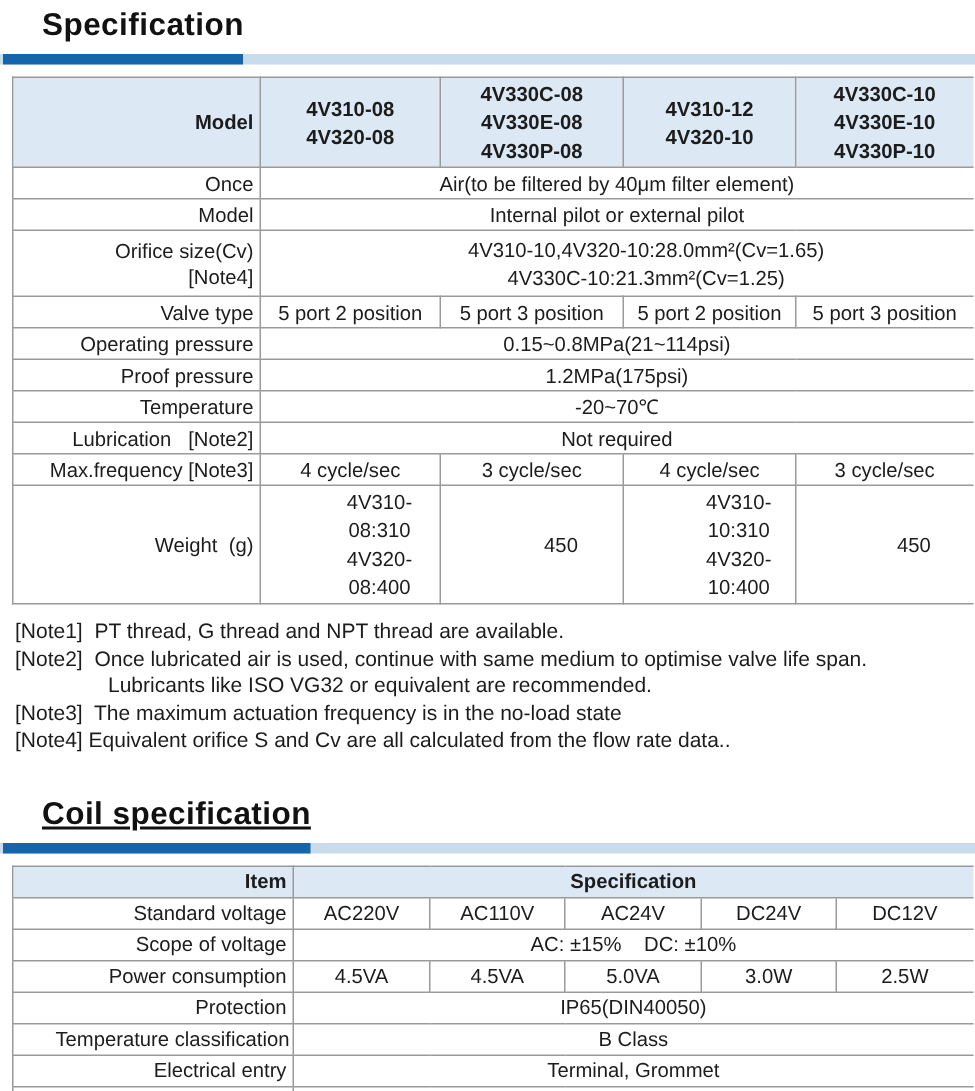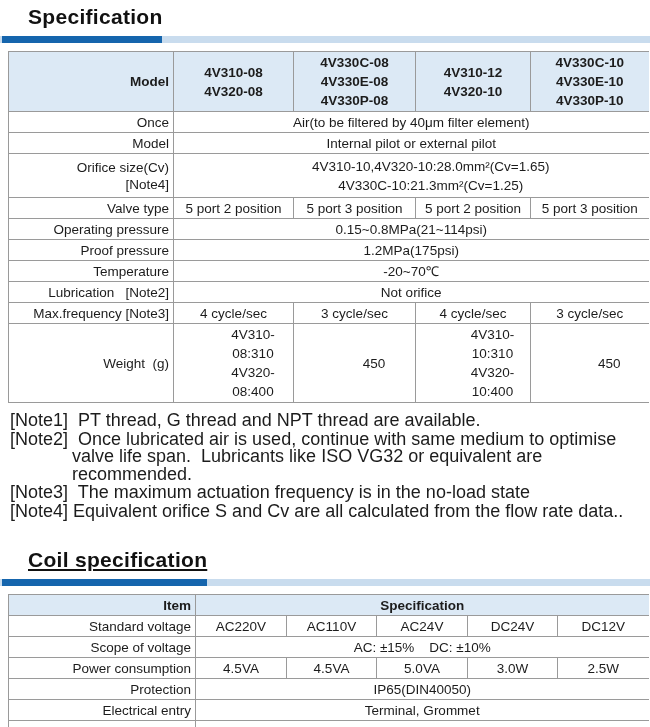--- a/index.html
+++ b/index.html
@@ -56,21 +56,21 @@
   .label { text-align: right; }
   .val { text-align: center; }
   .pre { white-space: pre-line; line-height: 17px; }
   tr.h55 td { height: 55px; }
   tr.h44 td { height: 44px; padding-left: 43px; }
   .val.pre { line-height: 19px; }
 
   .notes {
     width: 630px;
     margin: 9px 0 0 10px;
-    font-size: 18px;
+    font-size: 14px;
     color: #1c1c1c;
   }
   .note {
     padding-left: 62px;
     text-indent: -62px;
     line-height: 17.5px;
     margin: 1px 0;
   }
   .coil-gap { margin-top: 28px; text-decoration: underline; }
 </style>
@@ -134,21 +134,21 @@
       <tr>
         <td class="label">Proof pressure</td>
         <td class="val" colspan="4">1.2MPa(175psi)</td>
       </tr>
       <tr>
         <td class="label">Temperature</td>
         <td class="val" colspan="4">-20~70℃</td>
       </tr>
       <tr>
         <td class="label">Lubrication&nbsp;&nbsp;&nbsp;[Note2]</td>
-        <td class="val" colspan="4">Not orifice</td>
+        <td class="val" colspan="4">Not required</td>
       </tr>
       <tr>
         <td class="label">Max.frequency [Note3]</td>
         <td class="val">4 cycle/sec</td>
         <td class="val">3 cycle/sec</td>
         <td class="val">4 cycle/sec</td>
         <td class="val">3 cycle/sec</td>
       </tr>
       <tr class="h44">
         <td class="label">Weight&nbsp;&nbsp;(g)</td>
@@ -206,27 +206,27 @@
         <td class="val">4.5VA</td>
         <td class="val">5.0VA</td>
         <td class="val">3.0W</td>
         <td class="val">2.5W</td>
       </tr>
       <tr>
         <td class="label">Protection</td>
         <td class="val" colspan="5">IP65(DIN40050)</td>
       </tr>
       <tr>
+        <td class="label" style="padding:1px 2px">Temperature classification</td>
+        <td class="val" colspan="5">B Class</td>
+      </tr>
+      <tr>
         <td class="label">Electrical entry</td>
         <td class="val" colspan="5">Terminal, Grommet</td>
       </tr>
       <tr>
-        <td class="label" style="padding:1px 2px">Temperature classification</td>
-        <td class="val" colspan="5">B Class</td>
-      </tr>
-      <tr>
         <td class="label">Activating time</td>
         <td class="val" colspan="5">0.05 sec and below</td>
       </tr>
     </tbody>
   </table>
 
 </div>
 
 </body></html>

